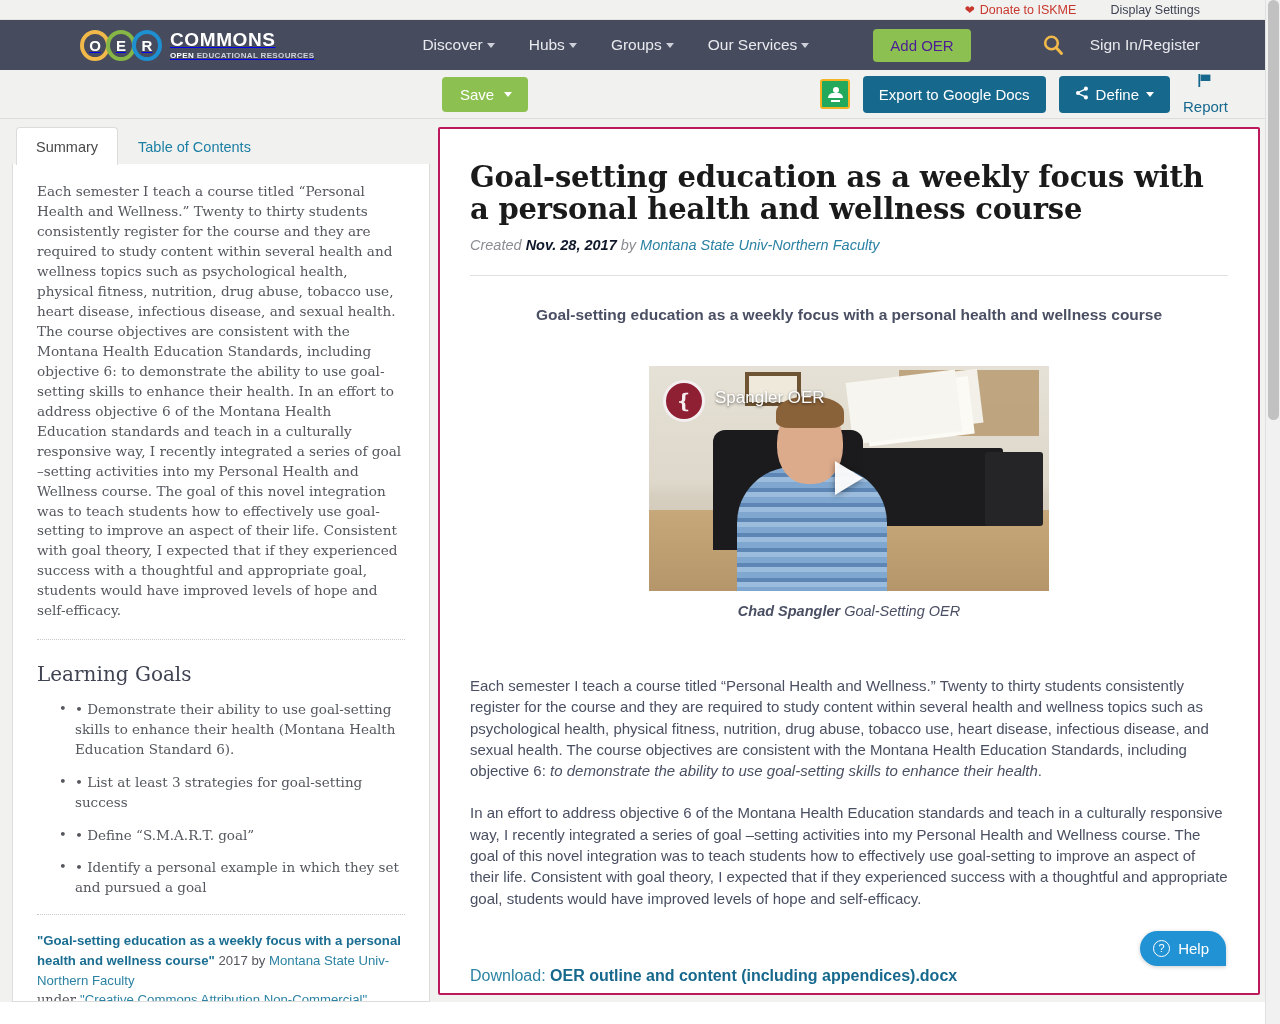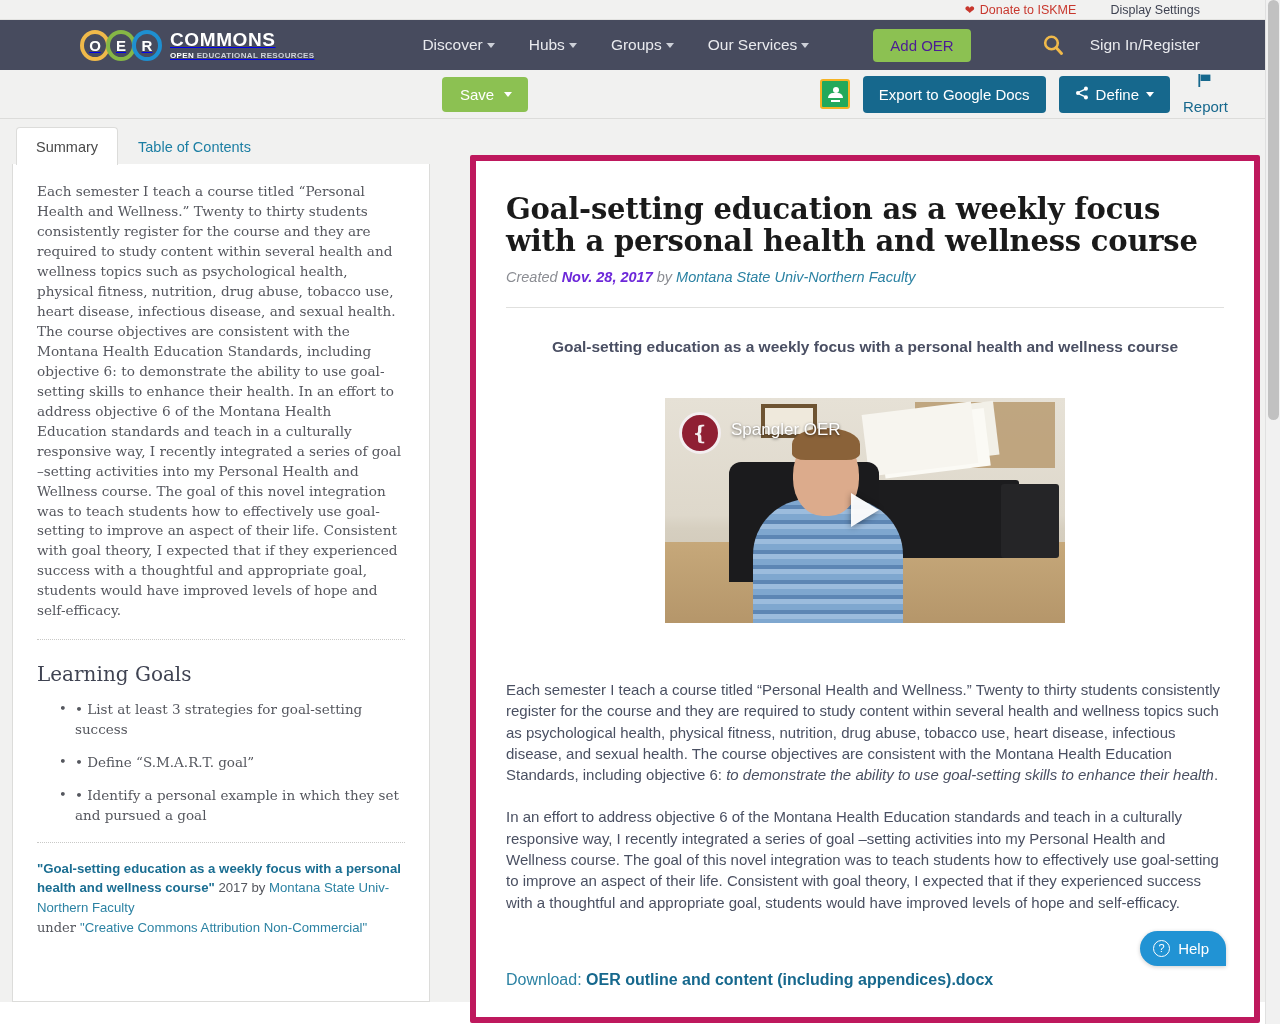--- a/index.html
+++ b/index.html
@@ -170,21 +170,20 @@
     flex-direction: column;
   }
 
   
   .page-body {
     display: flex;
     align-items: flex-start;
     background: #f1f1f0;
     height: 883px;
     padding-top: 0;
-    gap: 32px;
   }
 
   
   .left-panel { width: 430px; padding-left: 12px; padding-top: 8px; }
   .tabs { display: flex; align-items: flex-end; padding-left: 4px; }
   .tab {
     font-size: 14.5px;
     padding: 11px 19px 10px 19px;
     cursor: pointer;
     color: #1b7ea3;
@@ -249,43 +248,42 @@
   }
   .attribution .cite-title { color: #1b6e92; font-weight: bold; font-family: "Liberation Sans", sans-serif; font-size: 13.2px; }
   .attribution .year { color: #55575e; font-family: "Liberation Sans", sans-serif; font-size: 13.2px; }
   .attribution a { color: #2b82a3; text-decoration: none; font-family: "Liberation Sans", sans-serif; font-size: 13.2px; }
   .attribution .license { color: #2b82a3; font-family: "Liberation Sans", sans-serif; font-size: 13.2px; }
 
   
   .main-col { flex: 1; padding: 8px 20px 0 8px; }
   .content-card {
     background: #fff;
-    border: 6px solid #be185d;
+    border: 2px solid #be185d;
     border-radius: 2px;
     padding: 32px 30px 0 30px;
     height: 868px;
     overflow: hidden;
-    margin-top: 28px;
   }
   .resource-title {
     font-family: "DejaVu Serif", "Liberation Serif", serif;
     font-size: 29px;
     font-weight: bold;
     line-height: 1.12;
     color: #1a1a1a;
     margin: 0 12px 0 0;
     letter-spacing: -0.2px;
   }
   .byline {
     margin-top: 11px;
     font-size: 14.5px;
     color: #8b8d93;
     font-style: italic;
   }
-  .byline b { color: #6d28d9; }
+  .byline b { color: #0f172a; }
   .byline a { color: #2b82a3; text-decoration: none; font-style: italic; }
   .rule { border: none; border-top: 1px solid #e0e0de; margin: 22px 0 0 0; }
 
   .doc-heading {
     text-align: center;
     font-size: 15.5px;
     font-weight: bold;
     color: #4a4f63;
     margin: 30px 0 0 0;
   }
@@ -517,20 +515,21 @@
       <div class="tab active">Summary</div>
       <div class="tab">Table of Contents</div>
     </div>
     <div class="left-card">
       <p class="summary-text">Each semester I teach a course titled “Personal Health and Wellness.” Twenty to thirty students consistently register for the course and they are required to study content within several health and wellness topics such as psychological health, physical fitness, nutrition, drug abuse, tobacco use, heart disease, infectious disease, and sexual health. The course objectives are consistent with the Montana Health Education Standards, including objective 6: to demonstrate the ability to use goal-setting skills to enhance their health. In an effort to address objective 6 of the Montana Health Education standards and teach in a culturally responsive way, I recently integrated a series of goal –setting activities into my Personal Health and Wellness course. The goal of this novel integration was to teach students how to effectively use goal-setting to improve an aspect of their life. Consistent with goal theory, I expected that if they experienced success with a thoughtful and appropriate goal, students would have improved levels of hope and self-efficacy.</p>
 
       <hr class="dotted-sep">
 
       <h2 class="sidebar-h2">Learning Goals</h2>
       <ul class="goal-list">
+        <li>• Demonstrate their ability to use goal-setting skills to enhance their health (Montana Health Education Standard 6).</li>
         <li>• List at least 3 strategies for goal-setting success</li>
         <li>• Define “S.M.A.R.T. goal”</li>
         <li>• Identify a personal example in which they set and pursued a goal</li>
       </ul>
 
       <hr class="dotted-sep">
 
       <div class="attribution">
         <span class="cite-title">"Goal-setting education as a weekly focus with a personal health and wellness course"</span><span class="year"> 2017 by </span><a href="#">Montana State Univ-Northern Faculty</a><br>
         <span>under </span><a class="license" href="#">"Creative Commons Attribution Non-Commercial"</a>
@@ -562,20 +561,23 @@
           <div class="vid-person-body"></div>
           <div class="vid-person-head"></div>
           <div class="vid-person-hair"></div>
           <div class="vid-badge">
               <span>❴</span>
             </div>
           <div class="vid-title">Spangler OER</div>
           <div class="play-btn"></div>
         </div>
       </div>
+      <div class="video-caption">
+        <b>Chad Spangler</b><span> Goal-Setting OER</span>
+      </div>
 
       <p class="body-para first">
         <span>Each semester I teach a course titled “Personal Health and Wellness.” Twenty to thirty students consistently register for the course and they are required to study content within several health and wellness topics such as psychological health, physical fitness, nutrition, drug abuse, tobacco use, heart disease, infectious disease, and sexual health.  The course objectives are consistent with the Montana Health Education Standards, including objective 6: </span><i>to demonstrate the ability to use goal-setting skills to enhance their health</i><span>.</span>
       </p>
 
       <p class="body-para">In an effort to address objective 6 of the Montana Health Education standards and teach in a culturally responsive way, I recently integrated a series of goal –setting activities into my Personal Health and Wellness course. The goal of this novel integration was to teach students how to effectively use goal-setting to improve an aspect of their life.  Consistent with goal theory, I expected that if they experienced success with a thoughtful and appropriate goal, students would have improved levels of hope and self-efficacy.</p>
 
       <div class="download-row">
         <span class="download-label">Download: </span><a class="download-file" href="#">OER outline and content (including appendices).docx</a>
       </div>

